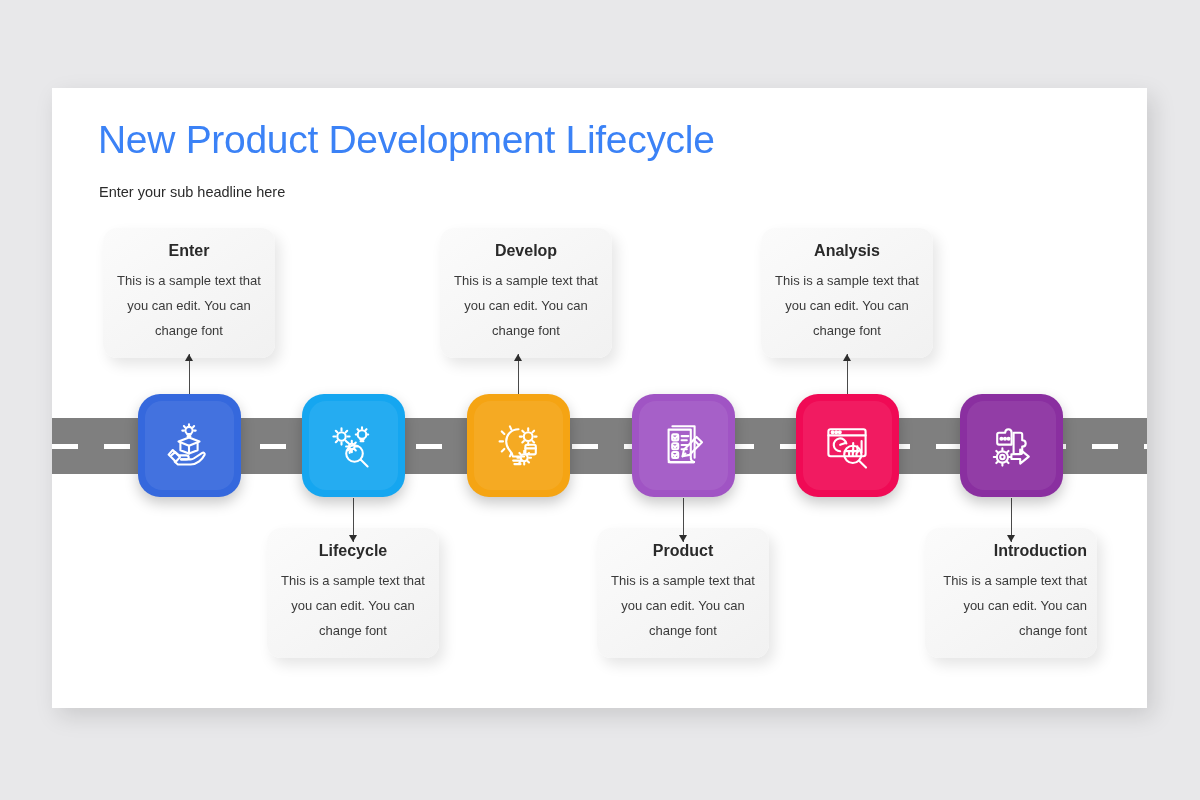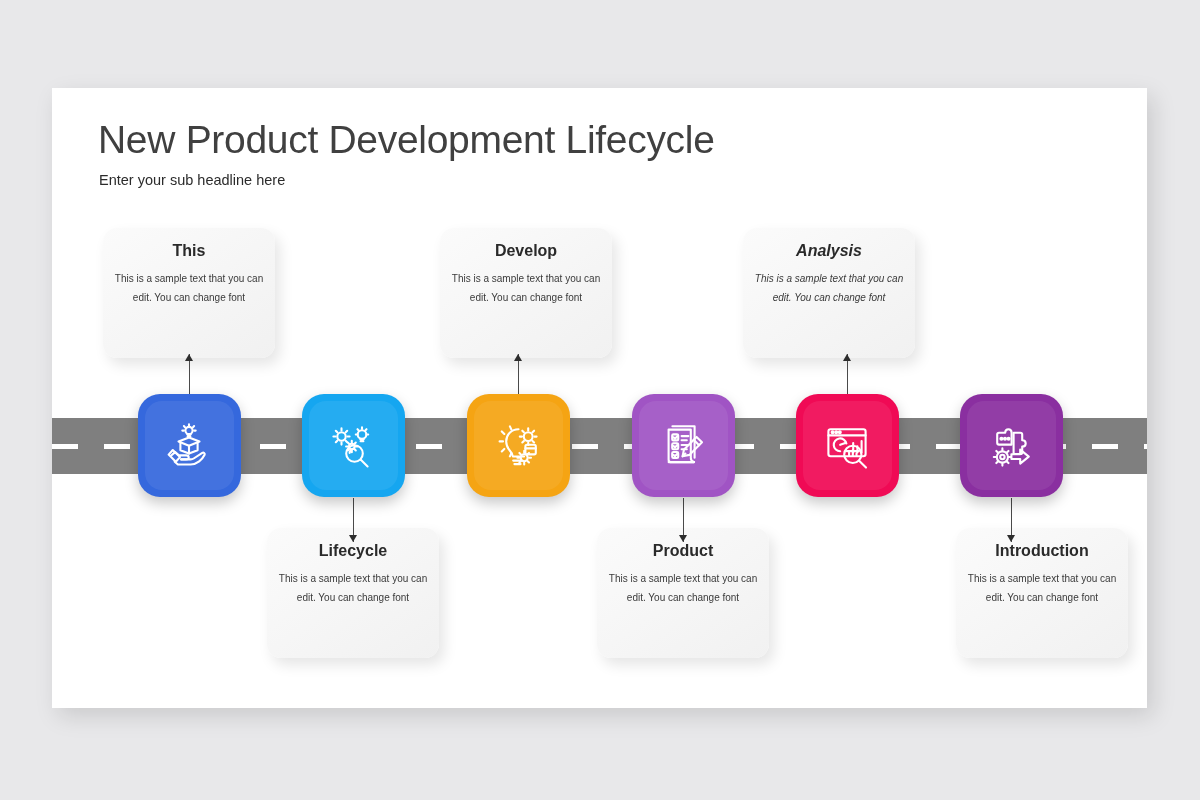--- a/index.html
+++ b/index.html
@@ -22,28 +22,28 @@
     box-shadow: 6px 8px 22px rgba(0,0,0,0.13);
   }
 
   
   #title {
     position: absolute;
     left: 46px;
     top: 30px;
     font-size: 39px;
     font-weight: 400;
-    color: #404040;
+    color: #3b82f6;
     letter-spacing: -0.3px;
     white-space: nowrap;
   }
   #subtitle {
     position: absolute;
     left: 47px;
-    top: 84px;
+    top: 96px;
     font-size: 14.5px;
     font-weight: 400;
     color: #2b2b2b;
     white-space: nowrap;
   }
 
   
   #road {
     position: absolute;
     left: 0px;
@@ -97,21 +97,21 @@
     box-sizing: border-box;
     text-align: center;
   }
   .card-title {
     font-size: 16px;
     font-weight: 700;
     color: #2a2a2a;
     margin-bottom: 9px;
   }
   .card-body {
-    font-size: 10px;
+    font-size: 13px;
     line-height: 1.92;
     color: #3a3a3a;
   }
   .card.above { top: 140px; height: 130px; }
   .card.below { top: 440px; height: 130px; }
 
   
   .connector {
     position: absolute;
     width: 11px;
@@ -142,21 +142,21 @@
 
   <div id="title">New Product Development Lifecycle</div>
   <div id="subtitle">Enter your sub headline here</div>
 
   <div id="road">
     <div id="road-line"></div>
   </div>
 
   <div id="steps-layer">
       <div class="card above" style="left: 51px;">
-        <div class="card-title">This</div>
+        <div class="card-title">Enter</div>
         <div class="card-body">This is a sample text that you can edit. You can change font</div>
       </div>
       <div class="connector up" style="left: 131.5px; top: 266px;">
         <div class="stem"></div>
         <div class="head"></div>
       </div>
       <div class="tile" style="left: 85.5px; background: rgb(53, 104, 221);">
         <div class="inner-ring"></div>
         <svg width="50" height="50" viewBox="0 0 50 50">
           <g fill="none" stroke="#fff" stroke-width="2.1" stroke-linecap="round" stroke-linejoin="round">
@@ -239,21 +239,21 @@
             <rect x="14.2" y="22.2" width="6" height="6" rx="1.2"></rect>
             <rect x="14.2" y="31" width="6" height="6" rx="1.2"></rect>
             <path d="M15.6 16.3l1.4 1.4 2.8-3.1M15.6 25.1l1.4 1.4 2.8-3.1M15.6 33.9l1.4 1.4 2.8-3.1"></path>
             <path d="M23.6 15.1h6.8M23.6 19.3h5.2M23.6 24h6.8M23.6 28.2h5.2"></path>
             <path d="M10.6 41.1h25.5"></path>
             <path d="M38.6 15.9 44 21.3 31.4 33.9l-6.8 1.4 1.4-6.8z"></path>
             <path d="M35.7 18.8 41.1 24.2M24.6 35.3l2.8-2.8"></path>
           </g>
         </svg>
       </div>
-      <div class="card above" style="left: 691px; font-style: italic;">
+      <div class="card above" style="left: 709px;">
         <div class="card-title">Analysis</div>
         <div class="card-body">This is a sample text that you can edit. You can change font</div>
       </div>
       <div class="connector up" style="left: 789.5px; top: 266px;">
         <div class="stem"></div>
         <div class="head"></div>
       </div>
       <div class="tile" style="left: 743.5px; background: rgb(240, 10, 85);">
         <div class="inner-ring"></div>
         <svg width="50" height="50" viewBox="0 0 50 50">
@@ -266,21 +266,21 @@
             <path d="M18.2 30.2a6.4 6.4 0 1 1 6.2-7.8"></path>
             <path d="M18.2 23.8 24 21.7"></path>
             <path d="M31.2 31.4V22M35.4 31.4v-6M39.6 31.4v-11.4"></path>
             <circle cx="30.8" cy="33.4" r="8.6"></circle>
             <path d="M27.1 34.6v-3.4M30.8 34.6v-5.6M34.5 34.6v-2.2"></path>
             <path d="M24.6 30.1h12.4"></path>
             <path d="M37.1 39.7 44 46.6"></path>
           </g>
         </svg>
       </div>
-      <div class="card below" style="left: 904px;">
+      <div class="card below" style="left: 873px; text-align: right;">
         <div class="card-title">Introduction</div>
         <div class="card-body">This is a sample text that you can edit. You can change font</div>
       </div>
       <div class="connector down" style="left: 953.5px; top: 410px;">
         <div class="stem"></div>
         <div class="head"></div>
       </div>
       <div class="tile" style="left: 907.5px; background: rgb(138, 47, 160);">
         <div class="inner-ring"></div>
         <svg width="50" height="50" viewBox="0 0 50 50">

